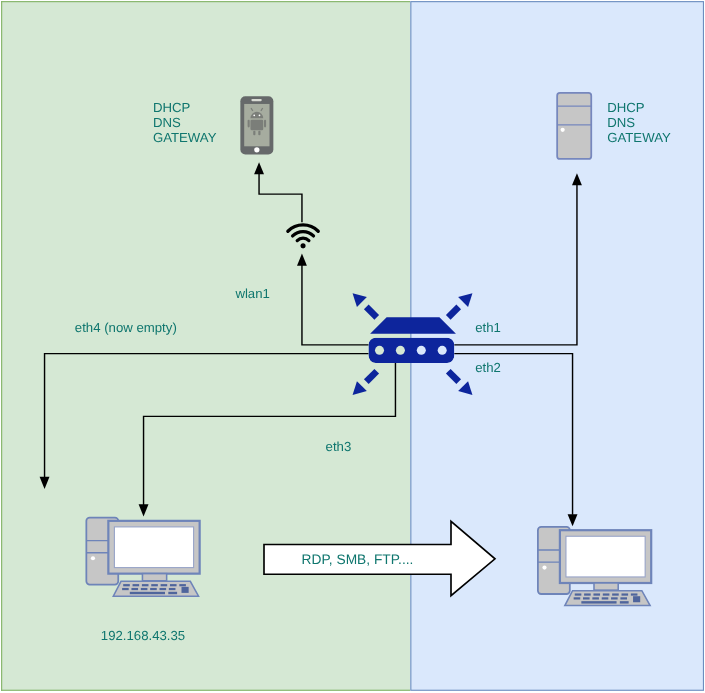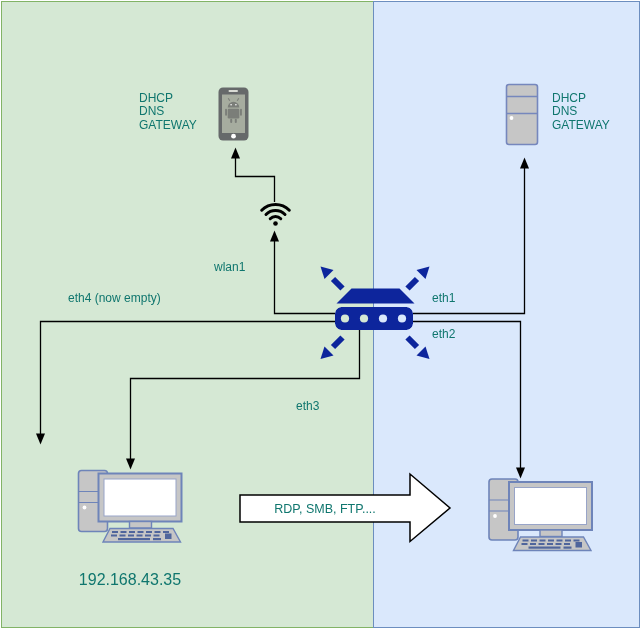--- a/index.html
+++ b/index.html
@@ -14,21 +14,21 @@
   svg.layer{position:absolute;left:0;top:0;}
   .lbl{position:absolute;font-size:12px;line-height:13px;white-space:nowrap;}
   .lbl.center{text-align:left;}
   .caption{position:absolute;font-size:12px;line-height:13.4px;white-space:pre-line;}
   .flow-label{
     position:absolute;left:240px;top:495px;width:170px;height:27px;
     display:flex;align-items:center;justify-content:center;
     font-size:12.5px;
     text-align:center;
   }
-  .ip{position:absolute;top:571px;width:120px;text-align:center;font-size:16px;}
+  .ip{position:absolute;top:571px;width:120px;text-align:center;font-size:12px;}
   .ip-lan{left:70px;}
   .ip-wan{left:484px;}
 </style>
 </head>
 <body>
 
 <div id="canvas">
 
   <div class="zone zone-lan"></div>
   <div class="zone zone-wan"></div>

